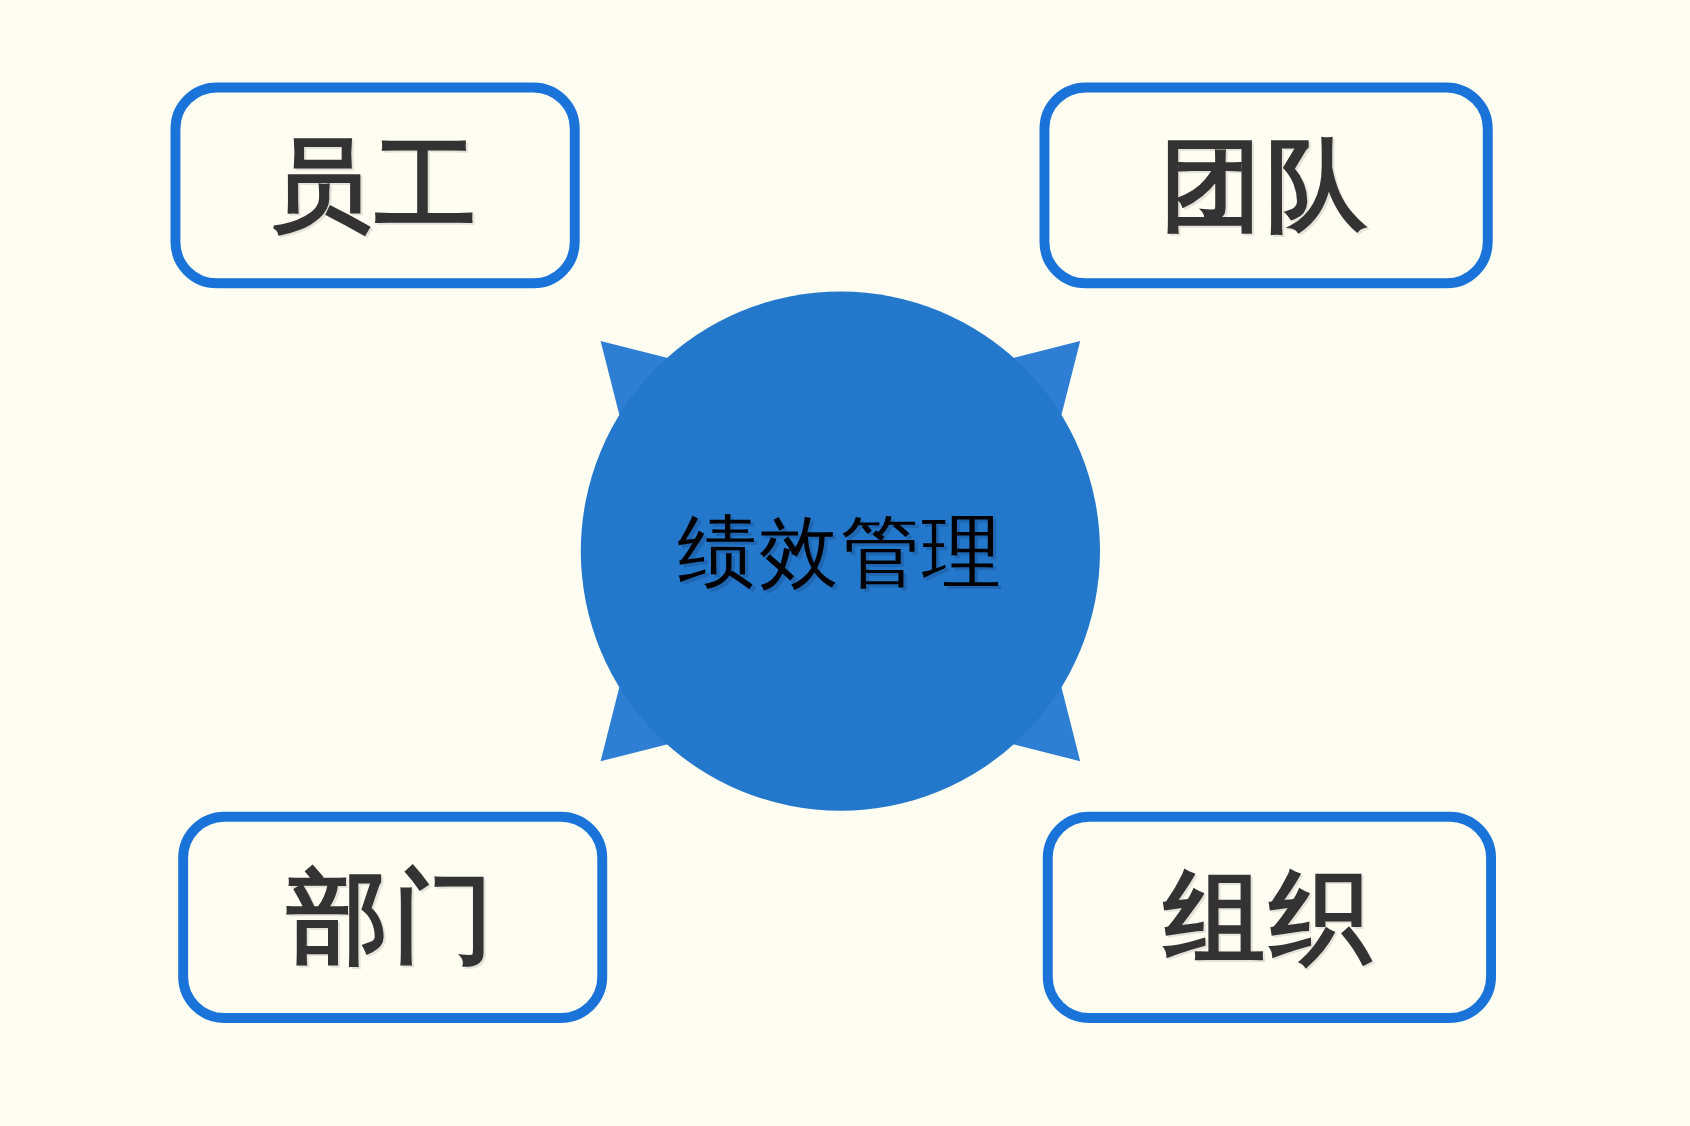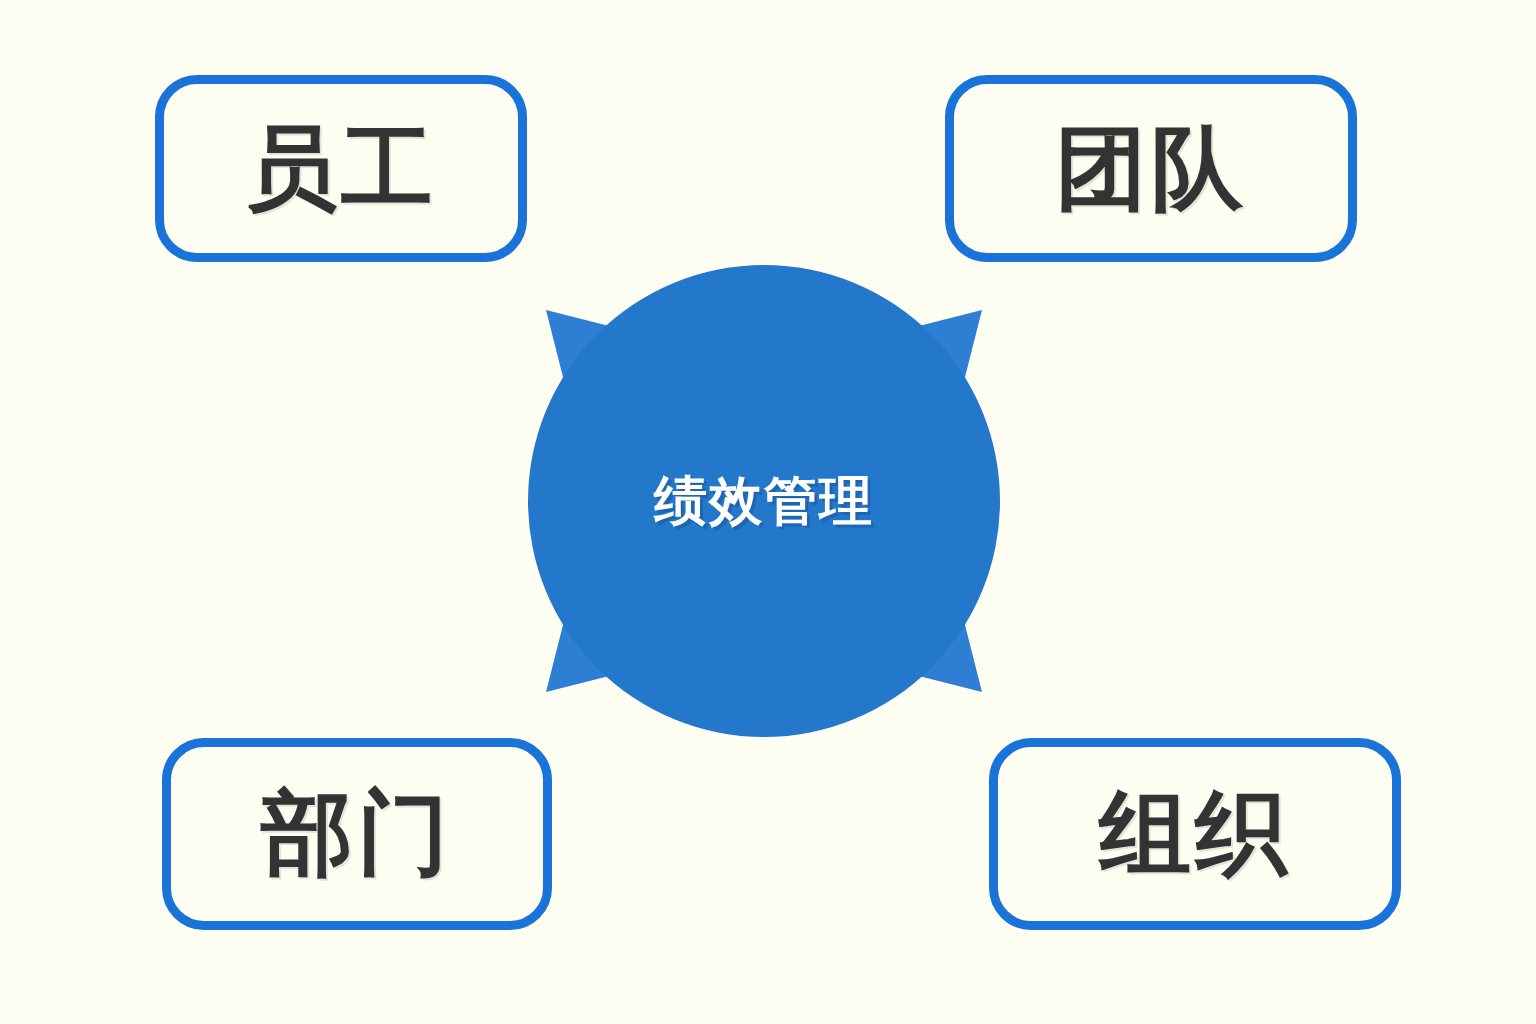--- a/index.html
+++ b/index.html
@@ -43,40 +43,40 @@
     font-weight: bold;
     color: #333333;
     letter-spacing: 4px;
     line-height: 1;
     text-shadow: 2px 2px 0 rgba(0,0,0,0.10);
     white-space: nowrap;
   }
   #box-employee  { left: 155px;  top: 75px;  width: 372px; height: 187px; }
   #box-team      { left: 945px;  top: 75px;  width: 412px; height: 187px; }
   #box-department{ left: 162px;  top: 738px; width: 390px; height: 192px; }
-  #box-organization { left: 948px; top: 738px; width: 412px; height: 192px; margin-left: 41px; }
+  #box-organization { left: 948px; top: 738px; width: 412px; height: 192px; }
 
   #hub {
     position: absolute;
     left: 528px;
     top: 265px;
     width: 472px;
     height: 472px;
     border-radius: 50%;
     background: #2478cc;
     display: flex;
     flex-direction: column;
     align-items: center;
     justify-content: center;
     z-index: 2;
   }
   .hub-line {
-    font-size: 53px;
-    font-weight: bold;
-    color: #ffffff;
+    font-size: 72px;
+    font-weight: normal;
+    color: #000000;
     line-height: 1.18;
     letter-spacing: 2px;
     white-space: nowrap;
     text-shadow: 3px 3px 0 rgba(20,70,130,0.35);
   }
 </style>
 </head>
 <body>
 
 <div id="canvas">

